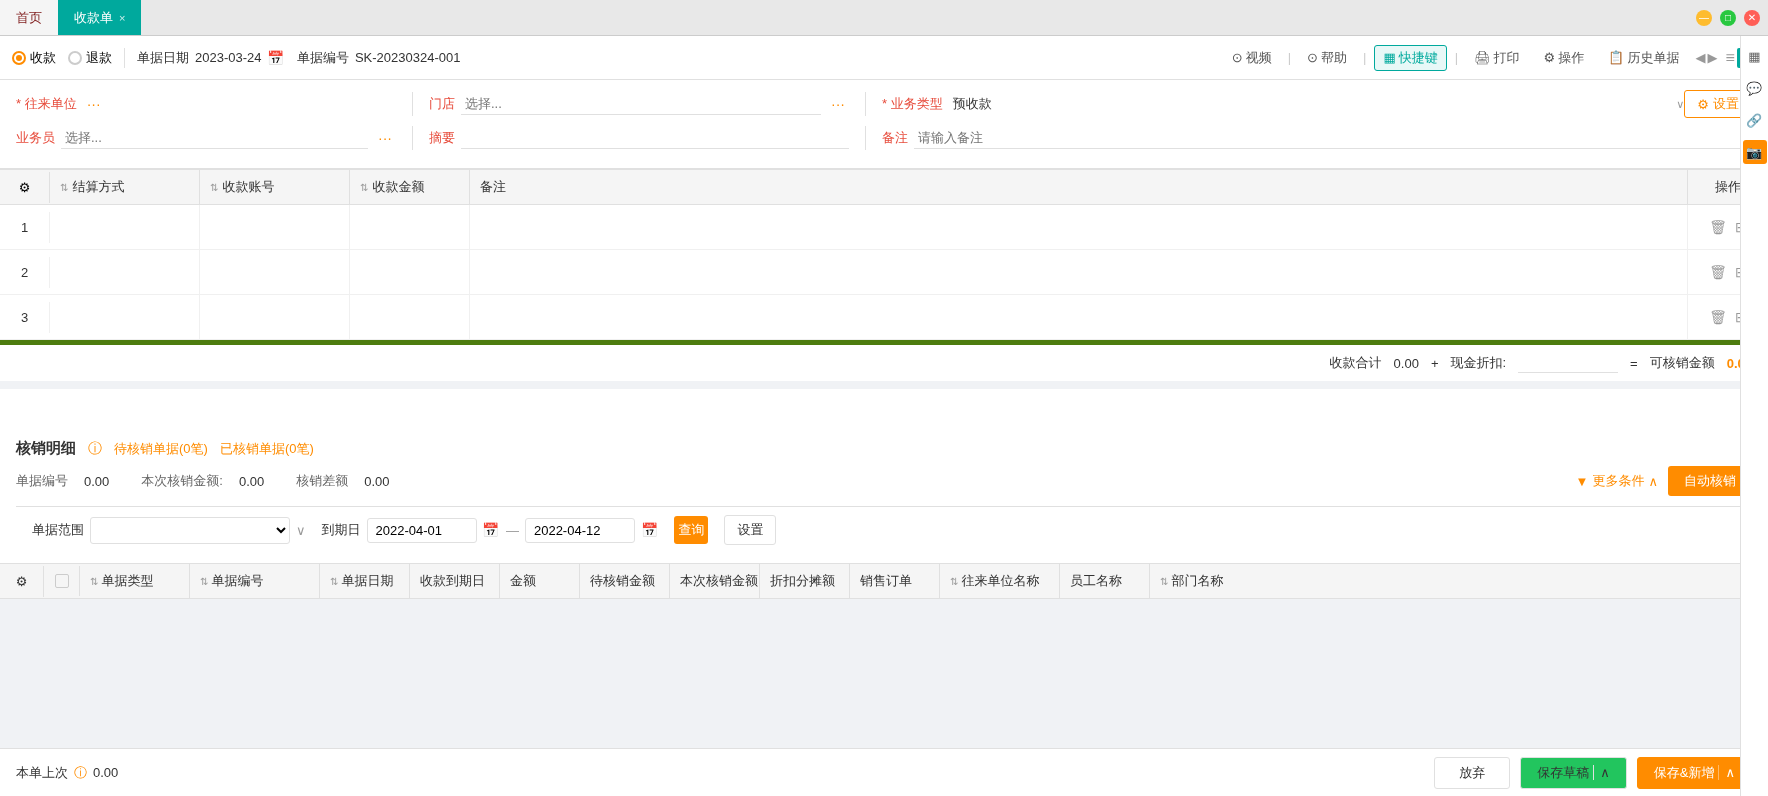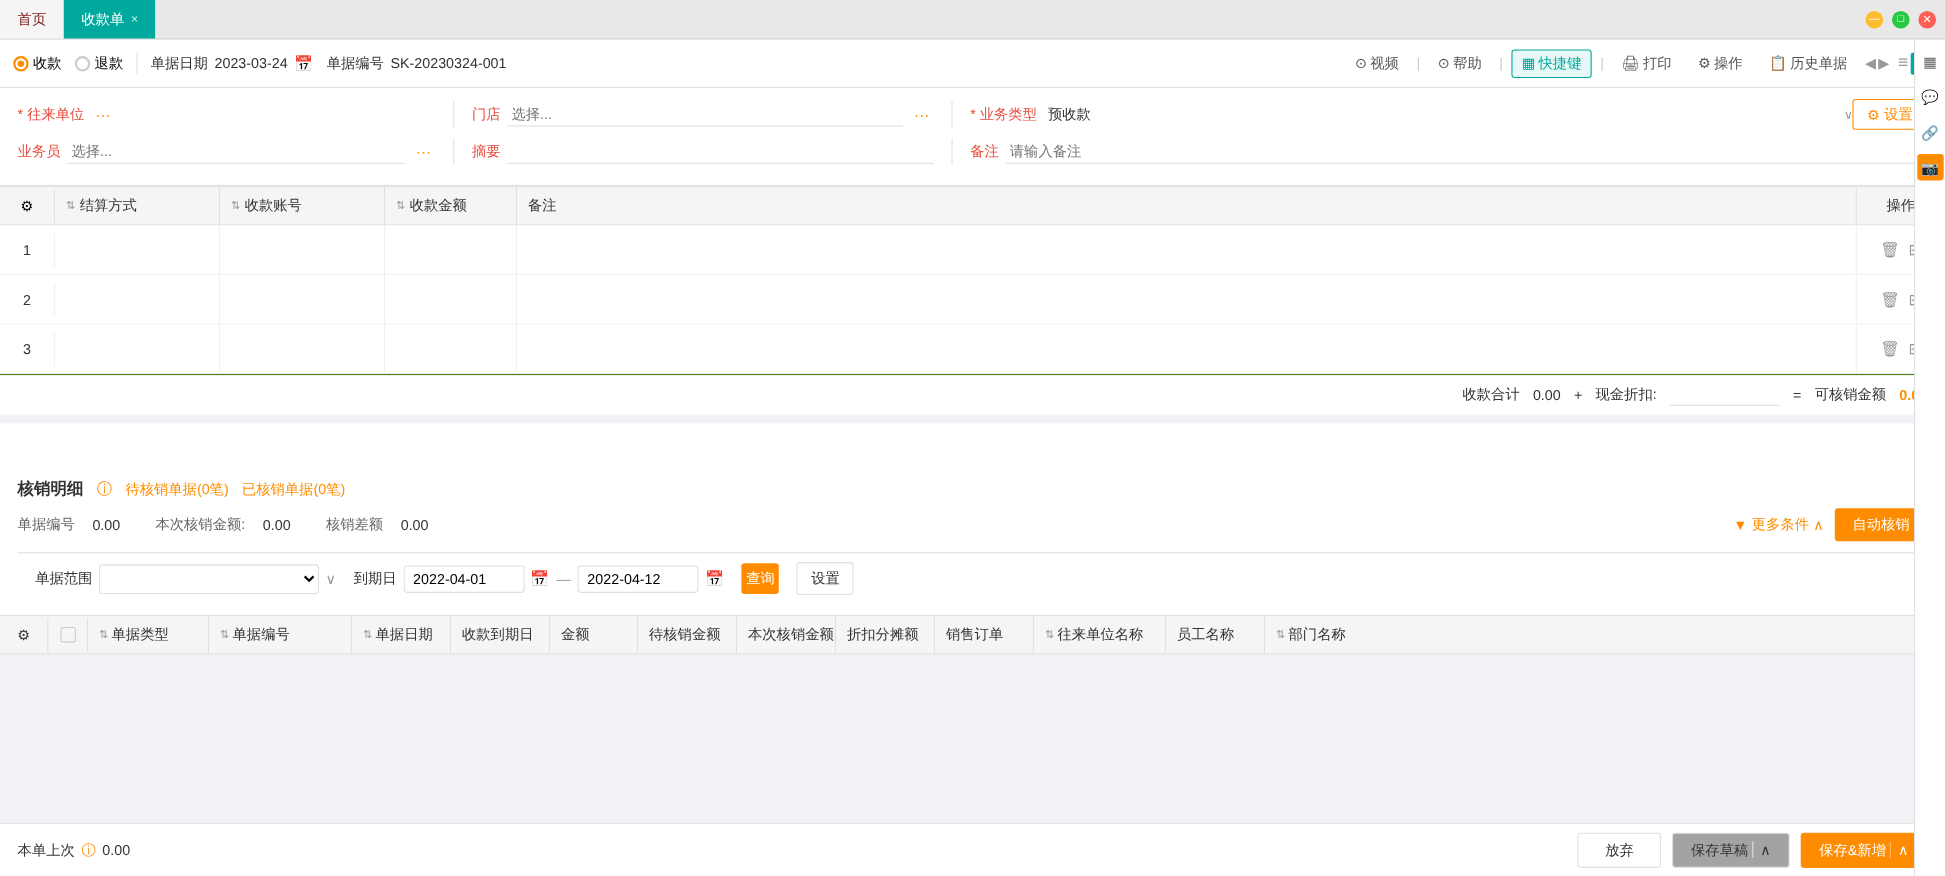--- a/index.html
+++ b/index.html
@@ -58,21 +58,21 @@
     .col-note { flex: 1; }
     .col-action { width: 80px; border-right: none; justify-content: center; }
 
     .table-row { display: flex; align-items: center; border-bottom: 1px solid #f0f0f0; background: #fff; }
     .table-cell { padding: 8px 10px; border-right: 1px solid #f0f0f0; height: 44px; }
     .row-num { width: 50px; display: flex; justify-content: center; align-items: center; padding: 8px; border-right: 1px solid #f0f0f0; color: #333; font-size: 13px; }
     .action-cell { width: 80px; display: flex; justify-content: center; align-items: center; gap: 8px; border-right: none; }
     .action-icon { color: #999; cursor: pointer; font-size: 14px; }
 
     
-    .summary-row { display: flex; align-items: center; justify-content: flex-end; padding: 8px 16px; background: #fff; border-top: 1px solid #4d7c0f; gap: 12px; font-size: 13px; }
+    .summary-row { display: flex; align-items: center; justify-content: flex-end; padding: 8px 16px; background: #fff; border-top: 5px solid #4d7c0f; gap: 12px; font-size: 13px; }
     .summary-label { color: #333; }
     .summary-value { color: #333; }
     .summary-highlight { color: #ff8c00; font-weight: bold; }
     .summary-input { width: 100px; border: none; border-bottom: 1px solid #e0e0e0; padding: 2px 4px; text-align: right; outline: none; }
 
     
     .section-gap { height: 8px; background: #f0f2f5; }
 
     
     .verify-section { background: #fff; padding: 10px 16px; }
@@ -116,21 +116,21 @@
     .bth-sales { width: 90px; }
     .bth-company { width: 120px; }
     .bth-staff { width: 90px; }
     .bth-dept { flex: 1; }
 
     
     .footer { display: flex; align-items: center; padding: 10px 16px; background: #fff; border-top: 1px solid #e0e0e0; position: fixed; bottom: 0; left: 0; right: 0; height: 48px; }
     .footer-info { display: flex; align-items: center; gap: 6px; font-size: 13px; color: #333; }
     .footer-actions { margin-left: auto; display: flex; align-items: center; gap: 10px; }
     .btn-abandon { background: #fff; border: 1px solid #e0e0e0; padding: 6px 24px; border-radius: 3px; cursor: pointer; font-size: 13px; color: #333; }
-    .btn-save-draft { background: #a3a3a3; border: 1px solid #e0e0e0; padding: 6px 16px; border-radius: 3px; cursor: pointer; font-size: 13px; color: #333; display: flex; align-items: center; gap: 4px; }
+    .btn-save-draft { background: #22c55e; border: 1px solid #e0e0e0; padding: 6px 16px; border-radius: 3px; cursor: pointer; font-size: 13px; color: #333; display: flex; align-items: center; gap: 4px; }
     .btn-save-new { background: #ff8c00; border: 1px solid #ff8c00; padding: 6px 16px; border-radius: 3px; cursor: pointer; font-size: 13px; color: #fff; display: flex; align-items: center; gap: 4px; }
 
     
     .right-sidebar { position: fixed; right: 0; top: 36px; bottom: 0; width: 28px; background: #fff; border-left: 1px solid #e0e0e0; display: flex; flex-direction: column; align-items: center; padding-top: 8px; gap: 8px; z-index: 100; }
     .sidebar-icon { width: 24px; height: 24px; display: flex; align-items: center; justify-content: center; cursor: pointer; color: #666; font-size: 14px; border-radius: 3px; }
     .sidebar-icon.active { background: #ff8c00; color: #fff; }
 
     .checkbox-box { width: 14px; height: 14px; border: 1px solid #ccc; border-radius: 2px; display: inline-block; }
   </style>
 </head>

